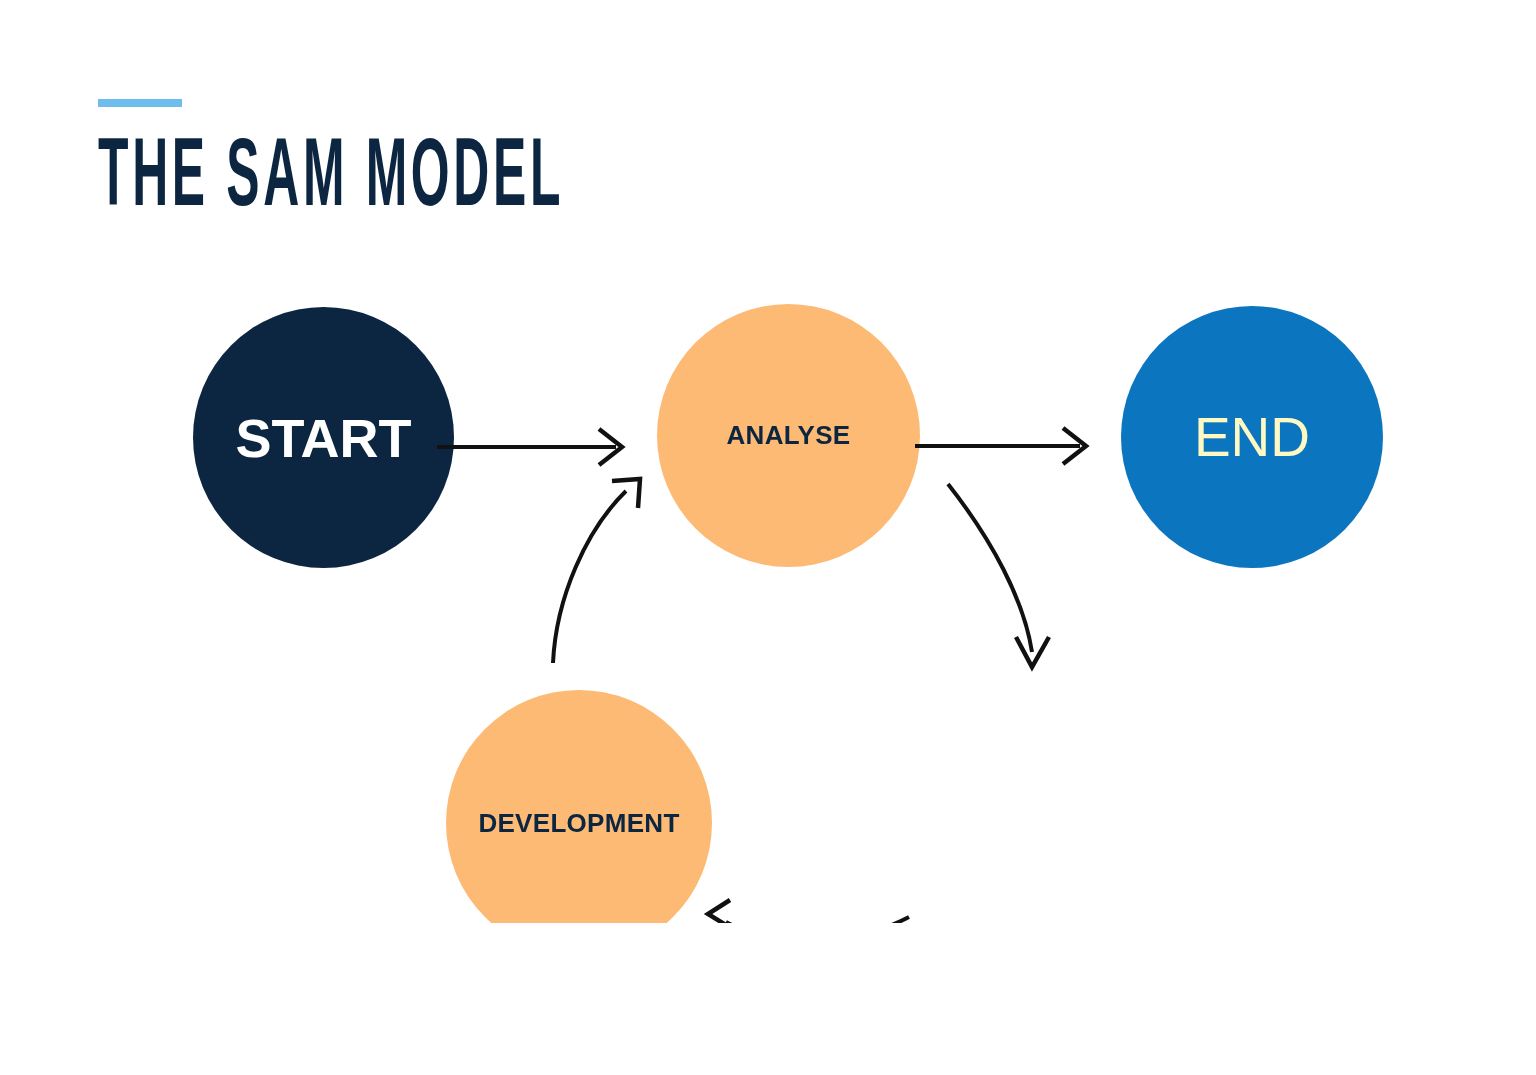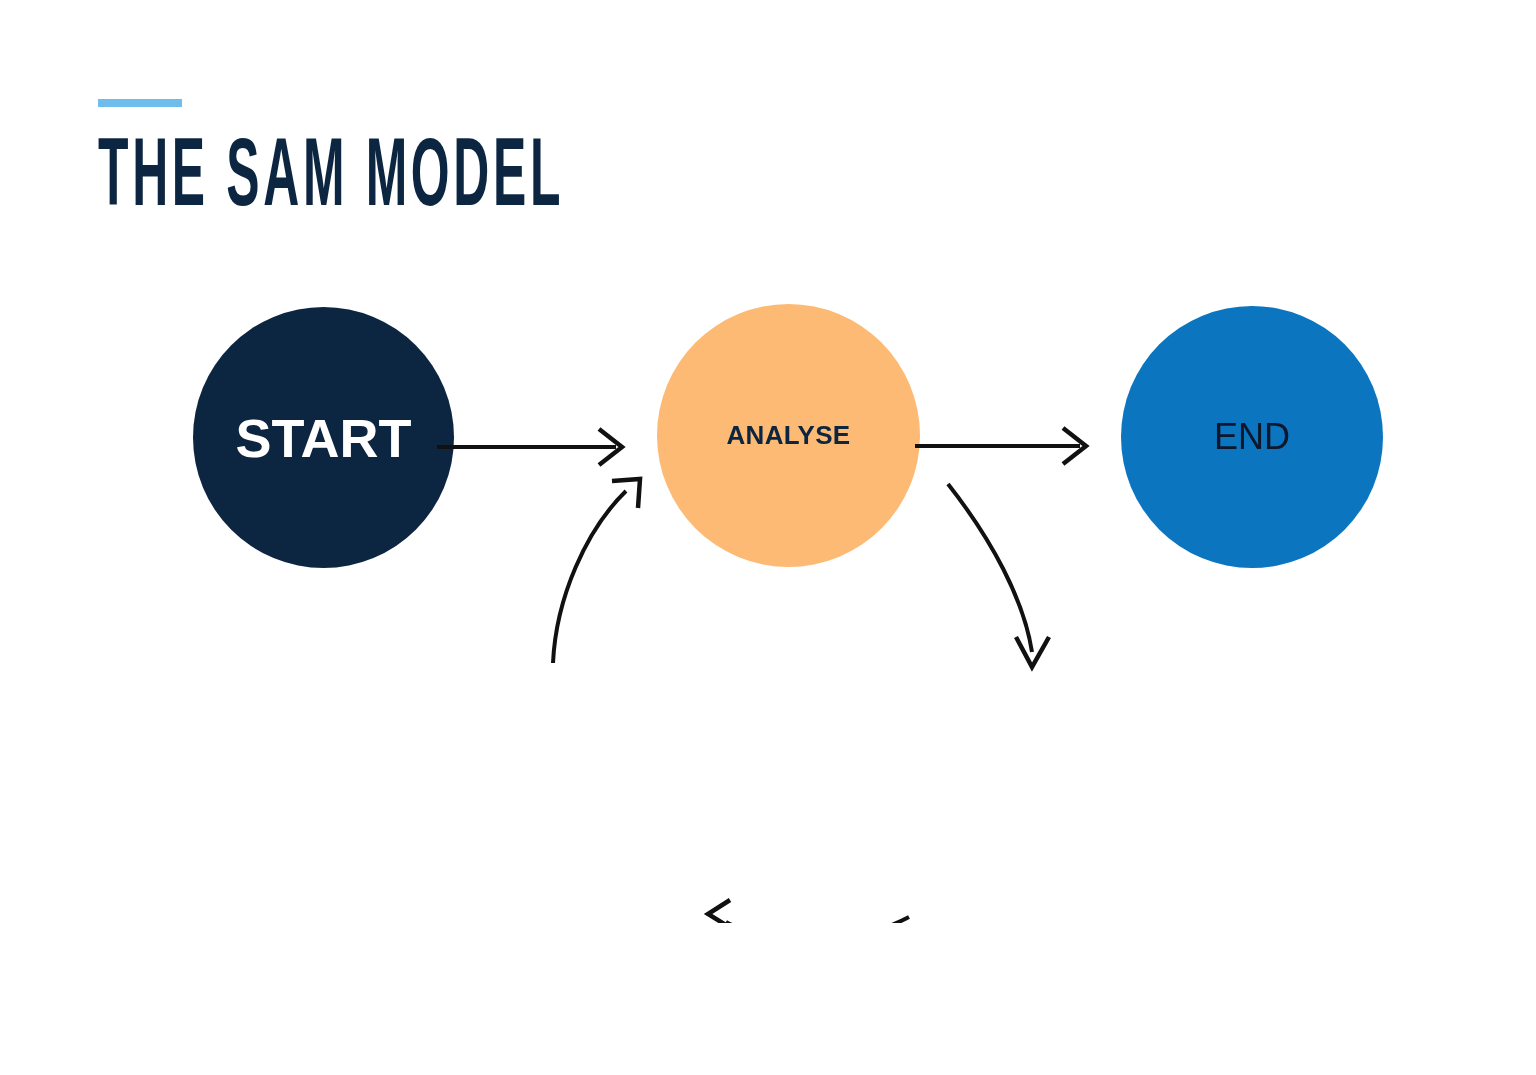--- a/index.html
+++ b/index.html
@@ -84,22 +84,22 @@
   .fill-blue  { background: #0C75BF; }
 
   
   .label-big-white {
     color: #ffffff;
     font-size: 54px;
     font-weight: bold;
     letter-spacing: 0px;
   }
   .label-big-white-light {
-    color: #0f172a;
-    font-size: 36px;
+    color: #fef9c3;
+    font-size: 55px;
     font-weight: normal;
     letter-spacing: 0px;
   }
   .label-small-navy {
     color: #0C2540;
     font-size: 26px;
     font-weight: bold;
     letter-spacing: 0.3px;
   }
 
@@ -144,20 +144,23 @@
     </div>
 
     <div class="node fill-light" id="node-analyse">
       <span class="node-label label-small-navy">ANALYSE</span>
     </div>
 
     <div class="node fill-blue" id="node-end">
       <span class="node-label label-big-white-light">END</span>
     </div>
 
+    <div class="node fill-light" id="node-development">
+      <span class="node-label label-small-navy">DEVELOPMENT</span>
+    </div>
 
 
     <svg id="arrow-layer" viewBox="0 0 1536 1075" width="1536" height="1075">
 
       <g>
         <line class="arrow-stroke" x1="421" y1="447" x2="600" y2="447"></line>
         <polyline class="arrow-head" points="583,429 606,447 583,465"></polyline>
       </g>
 
       <g>

